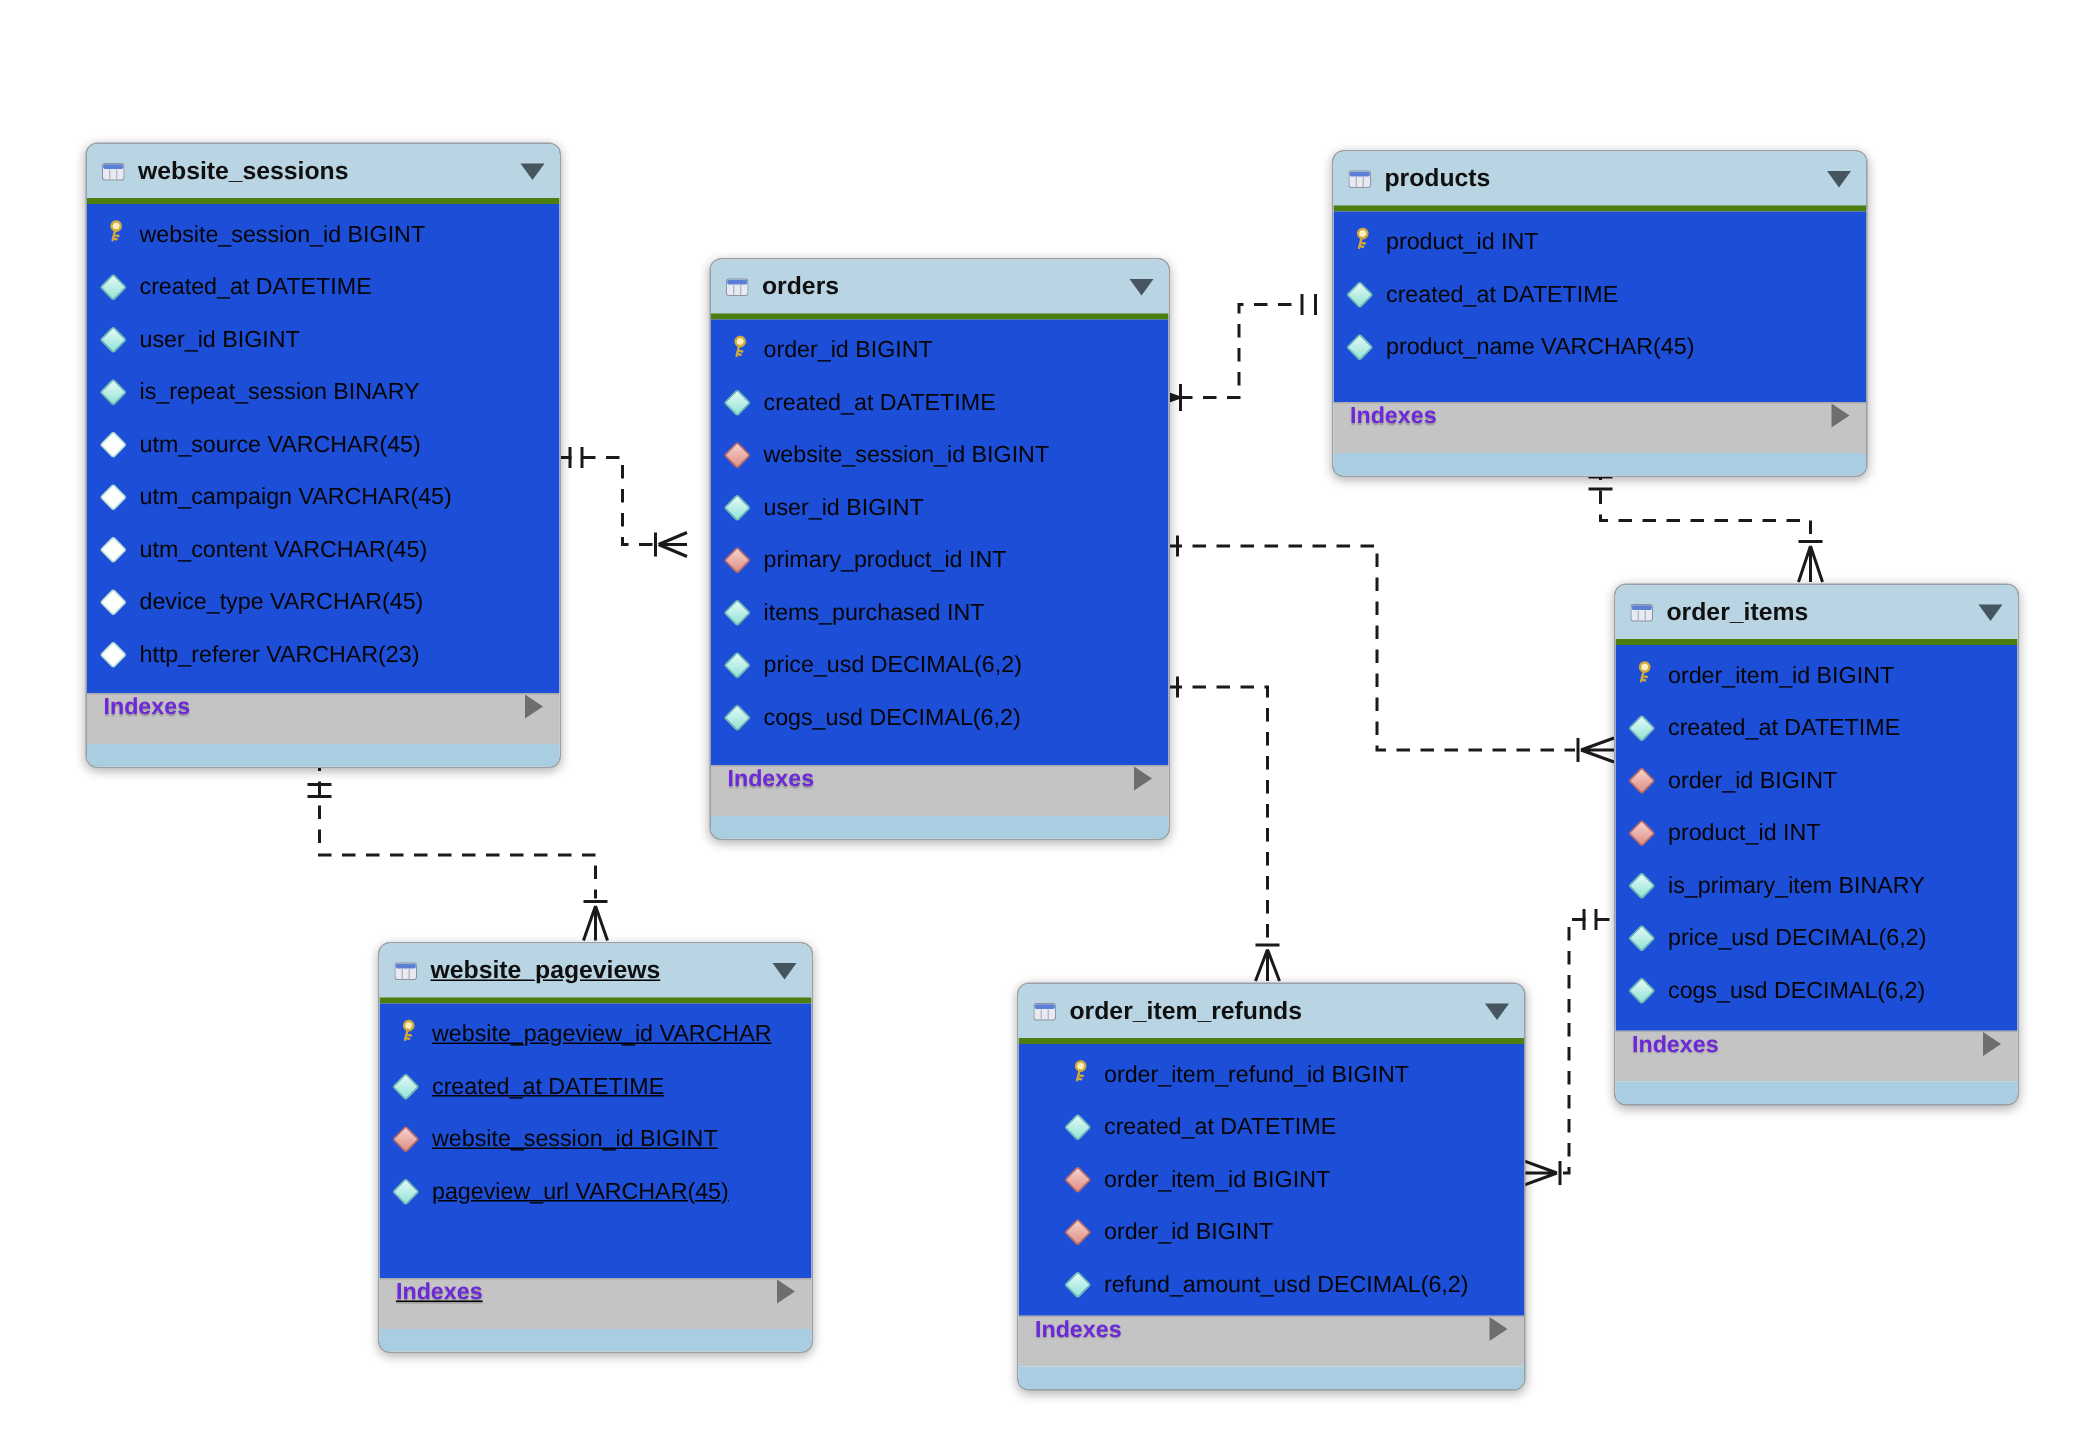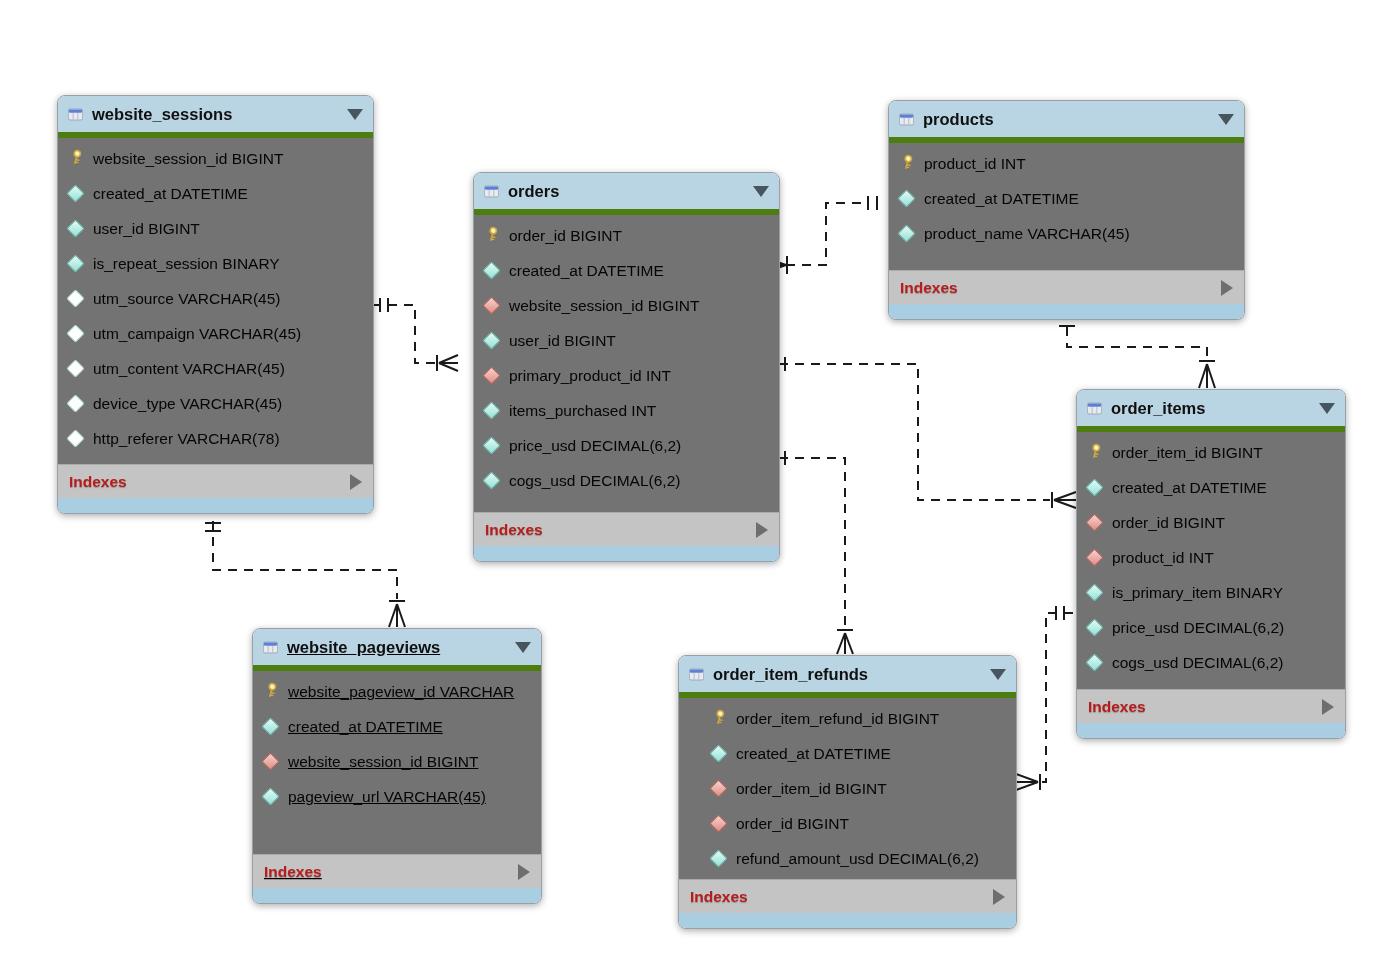--- a/index.html
+++ b/index.html
@@ -9,40 +9,40 @@
 
   .table-card {
     position:absolute; background:#ffffff;
     border:1px solid #97a0a8; border-radius:8px;
     box-shadow:0 2px 7px rgba(0,0,0,.32);
     overflow:hidden;
   }
   .table-header {
     height:36px; background:#b9d4e2;
     display:flex; align-items:center; gap:9px; padding:0 10px;
-    border-bottom:6px solid #4d7c0f;
+    border-bottom:4px solid #4d7c0f;
   }
   .table-title { font-weight:bold; font-size:16.5px; color:#101010; white-space:nowrap; }
   .header-caret {
     margin-left:auto; width:0; height:0;
     border-left:8px solid transparent; border-right:8px solid transparent;
     border-top:11px solid #47555f;
   }
-  .table-body { position:relative; padding-top:3px; background:#737373; }
+  .table-body { position:relative; padding-top:3px; background:#1d4ed8; }
   .col-row { height:35px; display:flex; align-items:center; gap:10px; padding:0 10px; font-size:15.5px; color:#050505; white-space:nowrap; }
   .icon-cell { width:15px; display:flex; justify-content:center; align-items:center; flex:0 0 auto; }
   .diamond { width:11px; height:11px; border-radius:2px; transform:rotate(45deg); }
   .diamond.req  { background:linear-gradient(135deg,#e4fbf7 0%,#93e2d6 100%); border:1px solid #74bdb1; }
   .diamond.fk   { background:linear-gradient(135deg,#f7d3cd 0%,#df8e85 100%); border:1px solid #bb6a61; }
   .diamond.null { background:#fcfffe; border:1px solid #b4d8d1; }
   .key-wrap { transform:rotate(14deg); }
   .table-footer {
     height:33px; background:#c4c4c4; border-top:1px solid #ababab;
-    display:flex; align-items:center; padding:0 11px;
-    color:#b91c1c; font-weight:bold; font-size:15.5px;
+    display:flex; align-items:flex-start; padding:0 11px;
+    color:#6d28d9; font-weight:bold; font-size:15.5px;
     text-shadow:0 1px 1px rgba(110,110,110,.55);
   }
   .footer-caret {
     margin-left:auto; width:0; height:0;
     border-top:8px solid transparent; border-bottom:8px solid transparent;
     border-left:12px solid #6e6e6e;
   }
   .table-strip { height:15px; background:#a9cde1; }
 </style>
 </head>
@@ -143,21 +143,21 @@
           <div class="col-row">
             <span class="icon-cell">
               <span class="diamond null"></span>
             </span>
             <span>device_type VARCHAR(45)</span>
           </div>
           <div class="col-row">
             <span class="icon-cell">
               <span class="diamond null"></span>
             </span>
-            <span>http_referer VARCHAR(78)</span>
+            <span>http_referer VARCHAR(23)</span>
           </div>
         </div>
         <div class="table-footer">
           <span>Indexes</span>
           <span class="footer-caret"></span>
         </div>
         <div class="table-strip"></div>
       </div>
       <div class="table-card" style="left: 458px; top: 172px; width: 305px; margin-left: 15px;">
         <div class="table-header">

